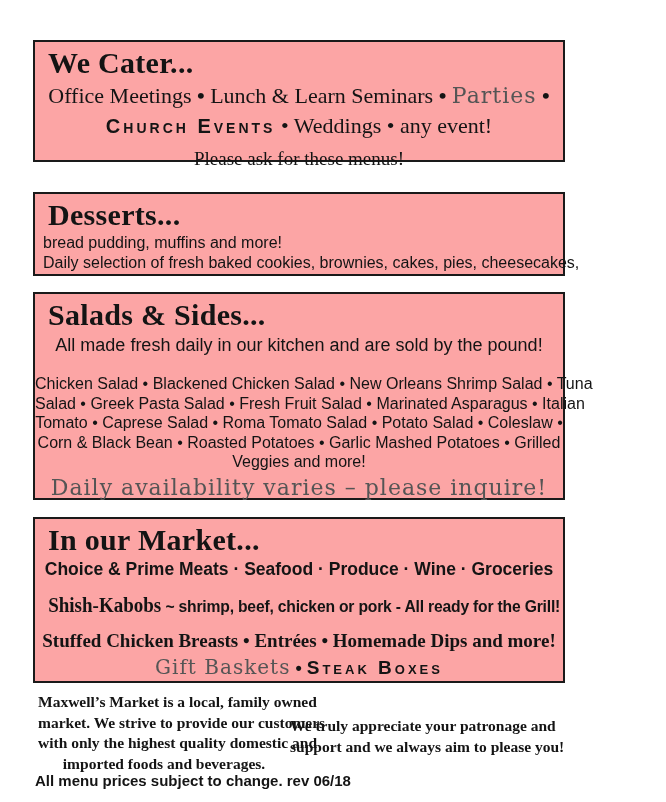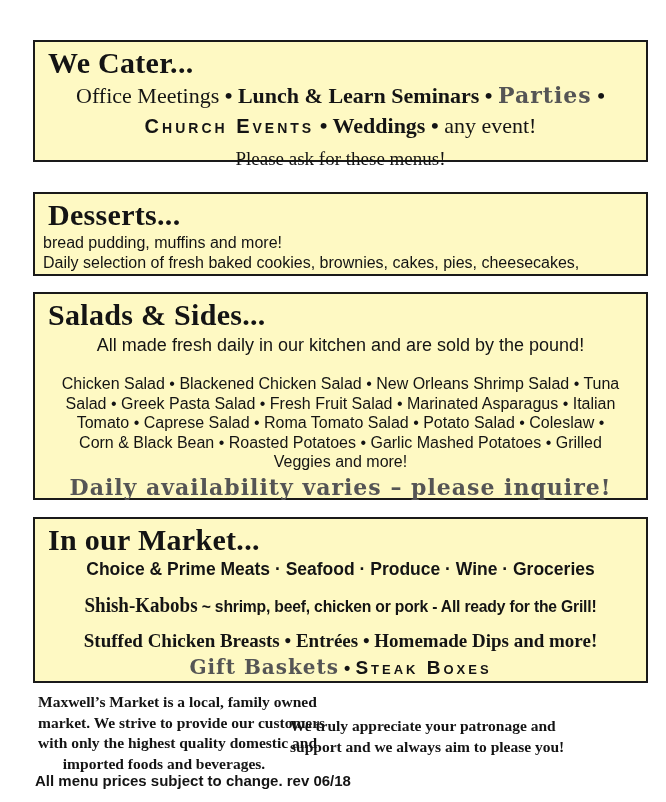--- a/index.html
+++ b/index.html
@@ -1,31 +1,31 @@
 <!DOCTYPE html>
 <html><head>
 <meta charset="utf-8">
 <style>
   html,body{margin:0;padding:0;}
   body{
     width:666px;height:802px;background:#ffffff;position:relative;
     font-family:"Liberation Sans", sans-serif;color:#141414;overflow:hidden;
   }
   .box{
-    position:absolute;left:33px;width:615px;box-sizing:border-box;
-    border:2px solid #1a1a1a;background:#fef9c3;
+    position:absolute;left:33px;width:532px;box-sizing:border-box;
+    border:2px solid #1a1a1a;background:#fca5a5;
   }
   .box-title{
     font-family:"Liberation Serif", serif;font-weight:bold;font-size:30px;
     line-height:37px;padding:2px 0 0 13px;letter-spacing:0.3px;white-space:nowrap;
   }
   .line{text-align:center;white-space:nowrap;}
   .serif{font-family:"Liberation Serif", serif;}
-  .bold{font-weight:bold;}
-  .decor{font-family:"DejaVu Serif", serif;color:#555555;letter-spacing:1px;font-weight:bold;}
+  .bold{font-weight:normal;}
+  .decor{font-family:"DejaVu Serif", serif;color:#555555;letter-spacing:1px;}
   .smallcaps{
     font-family:"Liberation Sans", sans-serif;font-variant:small-caps;
     letter-spacing:3px;font-weight:600;
   }
   
   #box-cater{top:40px;height:122px;}
   #cater-line1{font-family:"Liberation Serif", serif;font-size:22px;line-height:27px;margin-top:1px;}
   #cater-line1 .bullet{font-weight:bold;}
   #cater-line2{font-size:22px;line-height:28px;margin-top:3px;}
   #cater-line2 .smallcaps{font-size:20px;}

